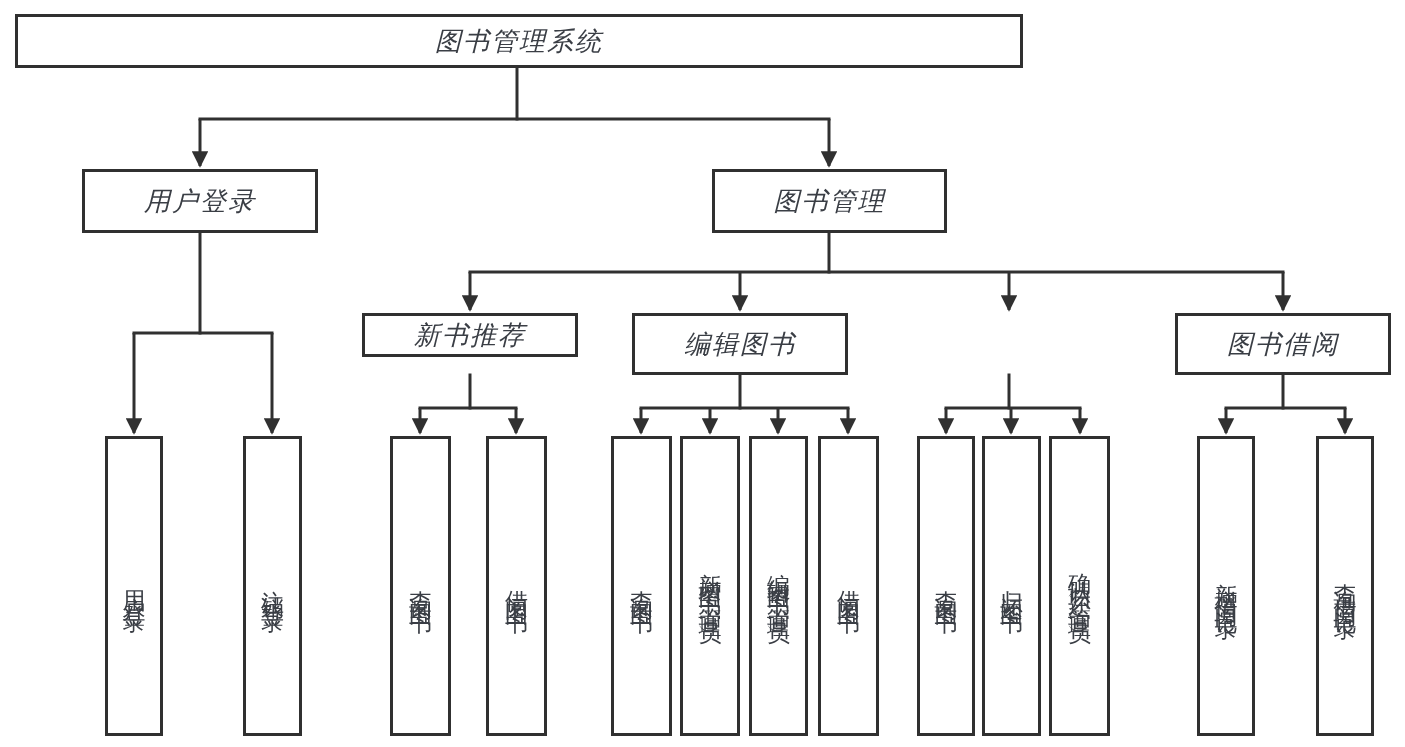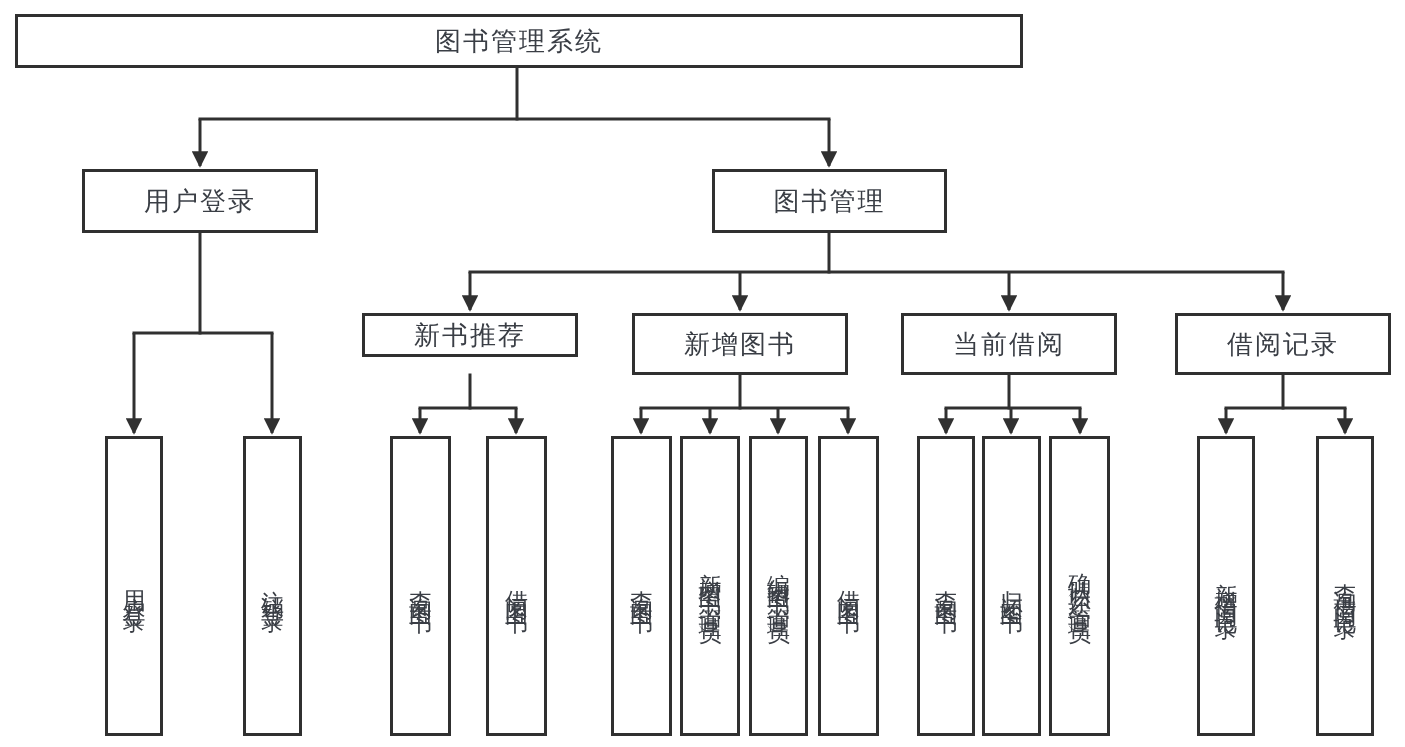--- a/index.html
+++ b/index.html
@@ -30,20 +30,21 @@
     display: flex;
     align-items: center;
     justify-content: center;
     color: #333333;
   }
   .hlabel {
     font-size: 26px;
     letter-spacing: 2px;
     color: #3a3e45;
     white-space: nowrap;
+    font-style: italic;
   }
   .vtext {
     writing-mode: vertical-lr;
     font-size: 23px;
     letter-spacing: 7px;
     color: #3a3e45;
     line-height: 1;
   }
   #watermark {
     position: absolute;
@@ -131,27 +132,24 @@
     <span class="hlabel">用户登录</span>
   </div>
   <div class="box" style="left:712px;top:169px;width:235px;height:64px">
     <span class="hlabel">图书管理</span>
   </div>
 
   <div class="box" style="left:362px;top:313px;width:216px;height:44px">
     <span class="hlabel">新书推荐</span>
   </div>
   <div class="box" style="left:632px;top:313px;width:216px;height:62px">
-    <span class="hlabel">新增图书</span>
-  </div>
-  <div class="box" style="left:901px;top:313px;width:216px;height:62px">
-    <span class="hlabel">当前借阅</span>
+    <span class="hlabel">编辑图书</span>
   </div>
   <div class="box" style="left:1175px;top:313px;width:216px;height:62px">
-    <span class="hlabel">借阅记录</span>
+    <span class="hlabel">图书借阅</span>
   </div>
 
   <div class="box" style="left:105px;top:436px;width:58px;height:300px">
     <span class="vtext">用户登录</span>
   </div>
   <div class="box" style="left:243px;top:436px;width:59px;height:300px">
     <span class="vtext">注销登录</span>
   </div>
 
   <div class="box" style="left:390px;top:436px;width:61px;height:300px">

